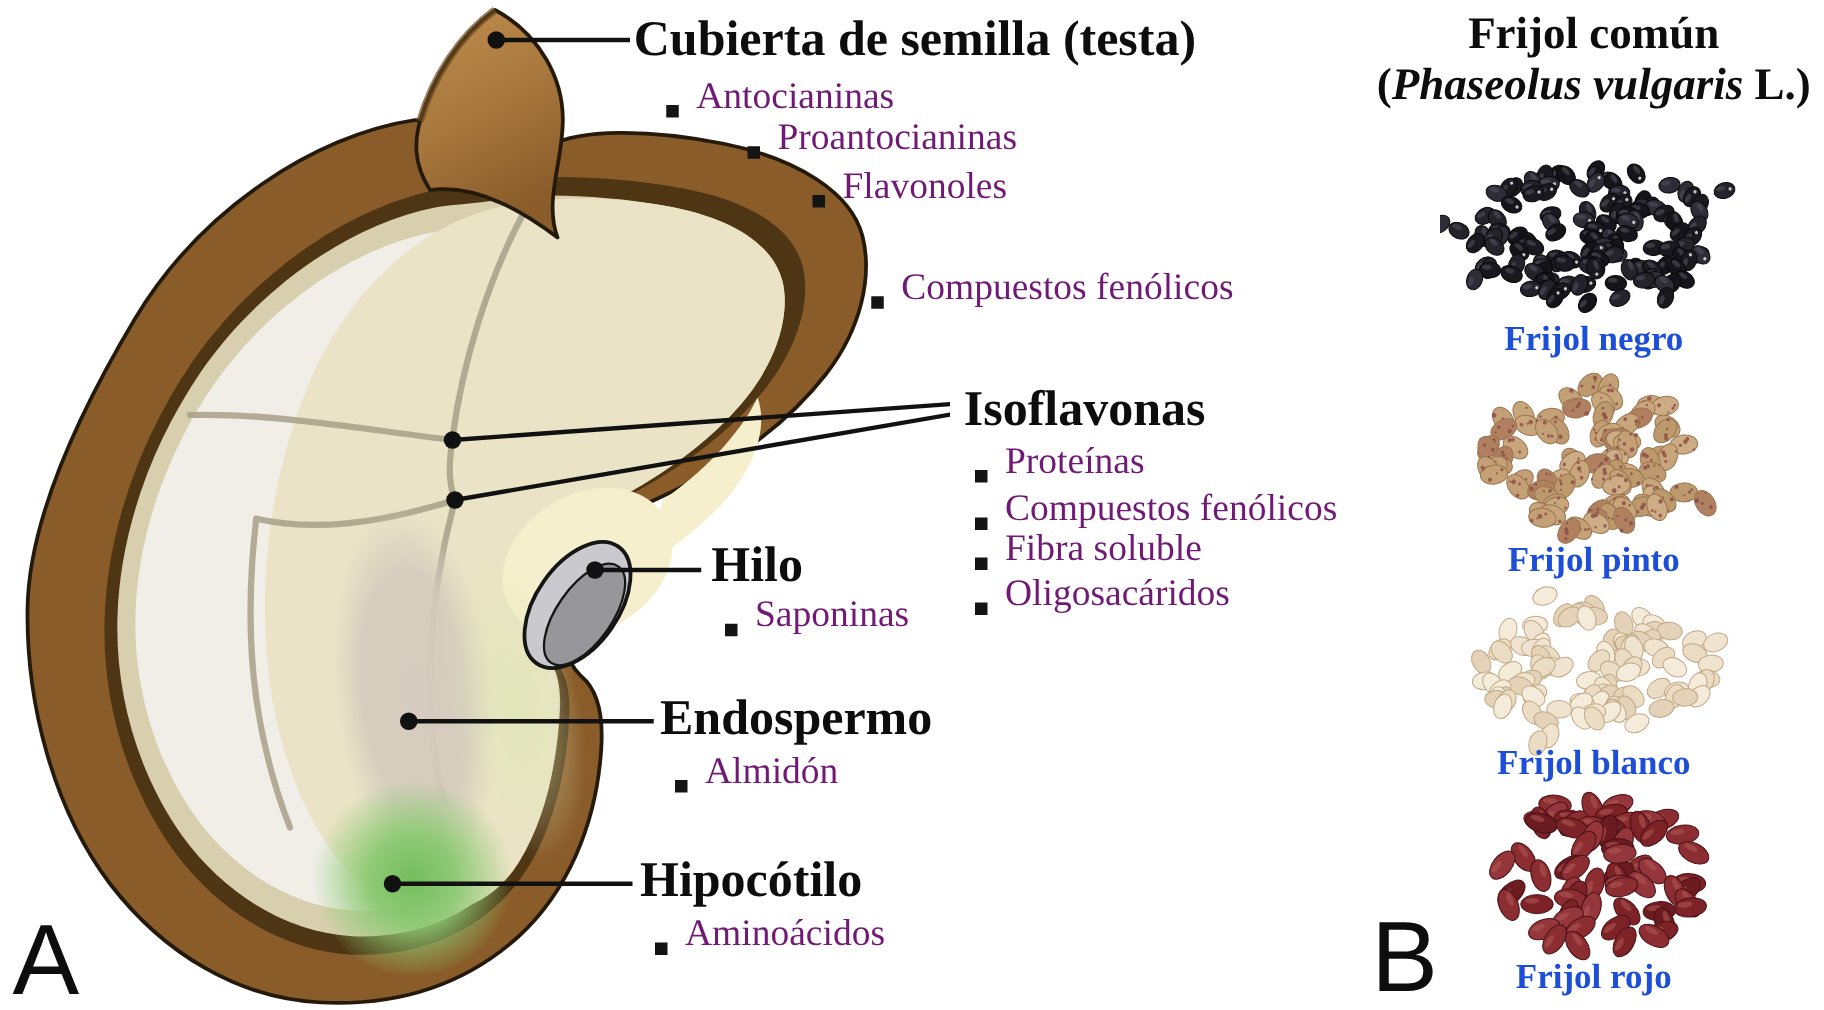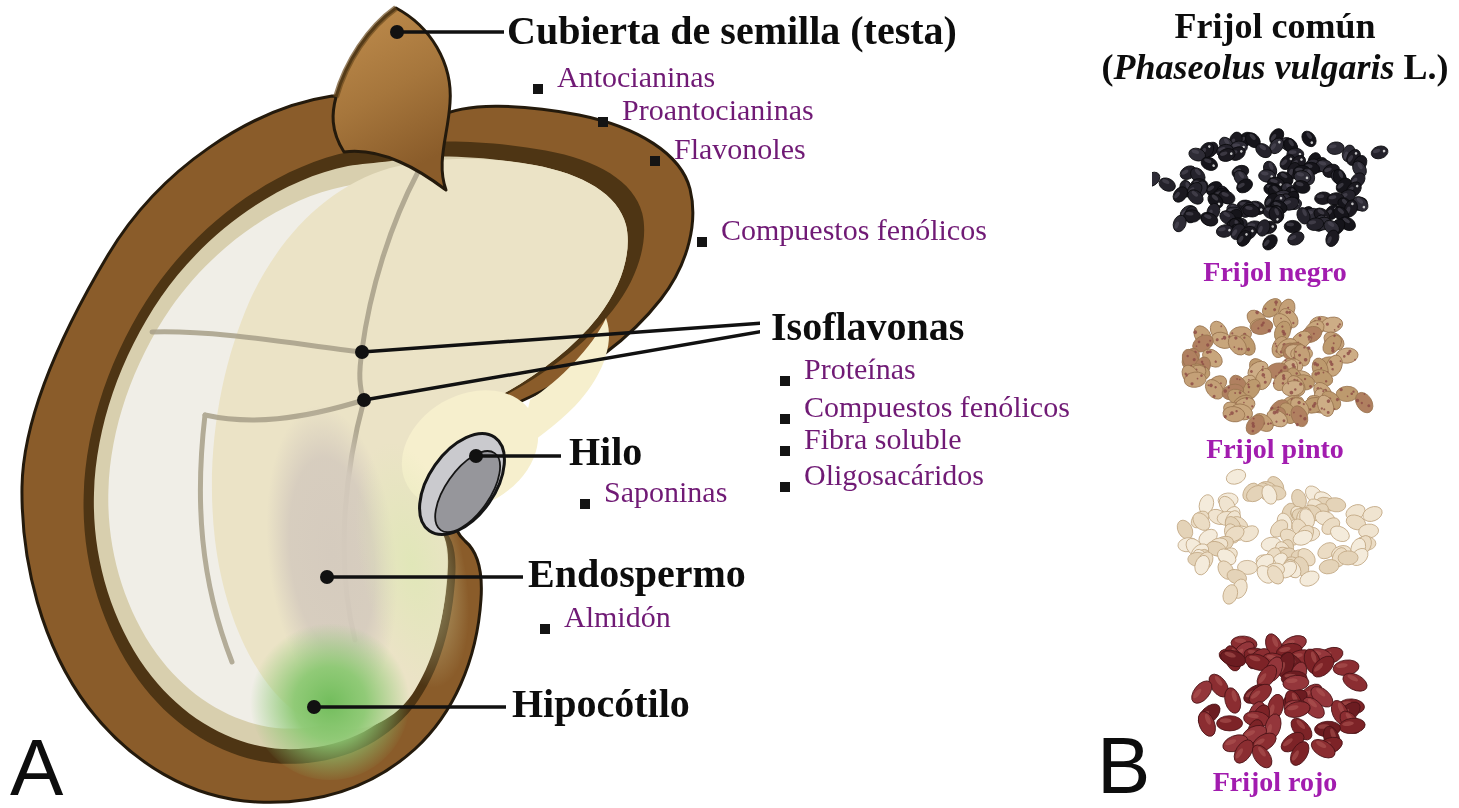--- a/index.html
+++ b/index.html
@@ -9,21 +9,21 @@
   .sec-title{position:absolute;font-weight:700;font-size:40px;line-height:48px;white-space:nowrap;color:#0d0d0d;}
   .bullet{position:absolute;display:flex;align-items:flex-end;height:36px;font-size:30px;white-space:nowrap;color:#701a75;}
   .sq{display:inline-block;width:10px;height:10px;background:#141414;margin-right:14px;flex:0 0 auto;}
   .panel-letter{position:absolute;font-family:"Liberation Sans", sans-serif;font-size:80px;line-height:1;
                 font-weight:400;color:#0d0d0d;}
   .b-title{position:absolute;left:1075px;top:6px;width:400px;text-align:center;font-weight:700;
            font-size:36px;line-height:41px;color:#0d0d0d;}
   .b-title .ital{font-style:italic;}
   .pile{position:absolute;width:240px;height:150px;}
   .bean-label{position:absolute;width:250px;text-align:center;font-weight:700;font-size:28px;
-              white-space:nowrap;color:#a21caf;}
+              white-space:nowrap;color:#1d4ed8;}
 </style>
 </head>
 <body>
 
 <div class="canvas">
 
   <svg class="seed-svg" width="760" height="808" viewBox="0 0 760 808">
     <defs>
       <radialGradient id="gHypo" cx="50%" cy="52%" r="50%">
         <stop offset="0%" stop-color="#72bd5c"></stop>
@@ -177,20 +177,24 @@
     <span>Saponinas</span>
     </div>
 
   <div class="sec-title" style="left:528px;top:550px">Endospermo</div>
   <div class="bullet" style="left:540px;top:598px">
     <span class="sq"></span>
     <span>Almidón</span>
     </div>
 
   <div class="sec-title" style="left:512px;top:680px">Hipocótilo</div>
+  <div class="bullet" style="left:524px;top:728px">
+    <span class="sq"></span>
+    <span>Aminoácidos</span>
+    </div>
 
   <div class="panel-letter" style="left:10px;top:728px">A</div>
 
   <div class="b-title">
     <div>Frijol común</div>
     <div><span>(</span><span class="ital">Phaseolus vulgaris</span><span> L.)</span></div>
   </div>
 
   <svg class="pile" id="pile-0" viewBox="0 0 240 150" style="left:1152px;top:110px">
       <g transform="translate(124.7 26.5) rotate(-55)">
@@ -1646,20 +1650,21 @@
       <g transform="translate(153.5 115.6) rotate(-24)">
         <ellipse rx="10" ry="7" fill="#f4ebdb" stroke="#c2a884" stroke-width="0.8"></ellipse>
       </g>
       <g transform="translate(83.7 125.7) rotate(-68)">
         <ellipse rx="10" ry="7" fill="#f0e4d0" stroke="#c2a884" stroke-width="0.8"></ellipse>
       </g>
       <g transform="translate(74.3 131.4) rotate(-72)">
         <ellipse rx="10" ry="7" fill="#ebdcc4" stroke="#c2a884" stroke-width="0.8"></ellipse>
       </g>
     </svg>
+  <div class="bean-label" style="left:1150px;top:595px">Frijol blanco</div>
 
   <svg class="pile" id="pile-3" viewBox="0 0 240 150" style="left:1157px;top:622px">
       <g transform="translate(87.0 21.7) rotate(5)">
         <ellipse rx="13" ry="7.6" fill="#8b2d31" stroke="#4a1216" stroke-width="0.8"></ellipse>
         <ellipse cx="-3.9" cy="-2.6599999999999997" rx="5.8500000000000005" ry="2.28" fill="#b05a55" opacity="0.55"></ellipse>
       </g>
       <g transform="translate(136.9 22.1) rotate(-21)">
         <ellipse rx="13" ry="7.6" fill="#94363b" stroke="#4a1216" stroke-width="0.8"></ellipse>
         <ellipse cx="-3.9" cy="-2.6599999999999997" rx="5.8500000000000005" ry="2.28" fill="#b05a55" opacity="0.55"></ellipse>
       </g>

